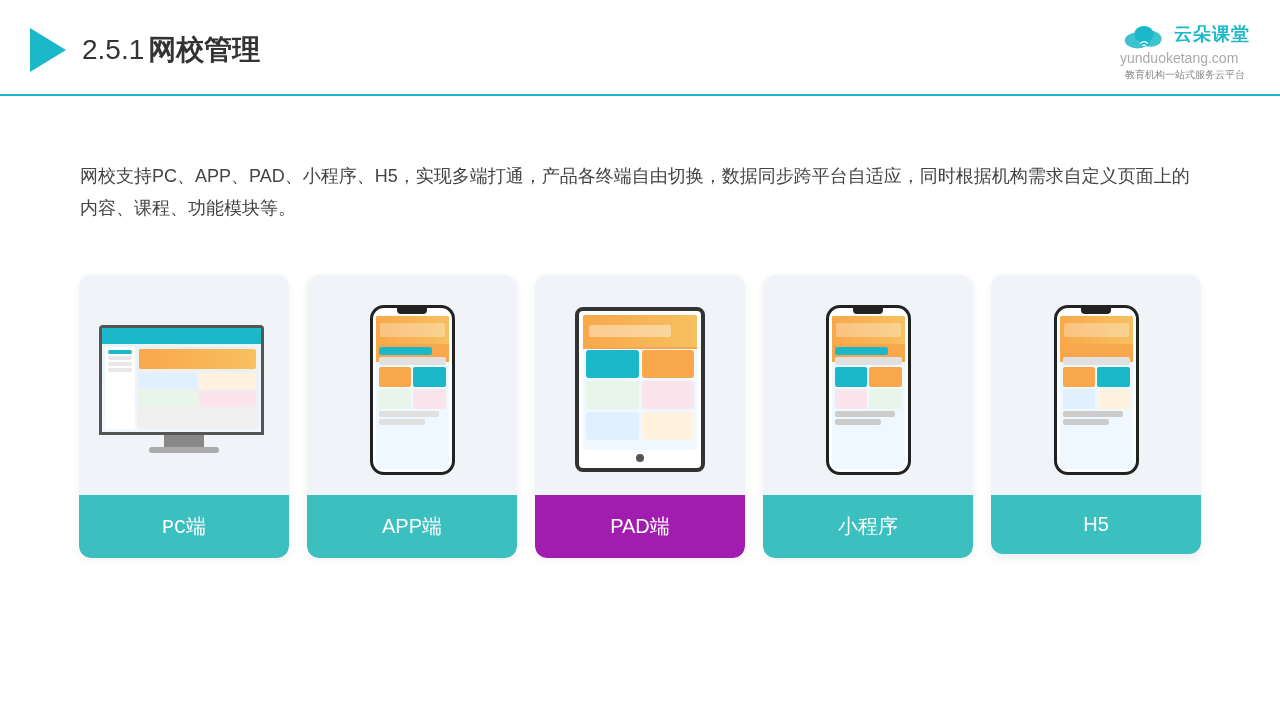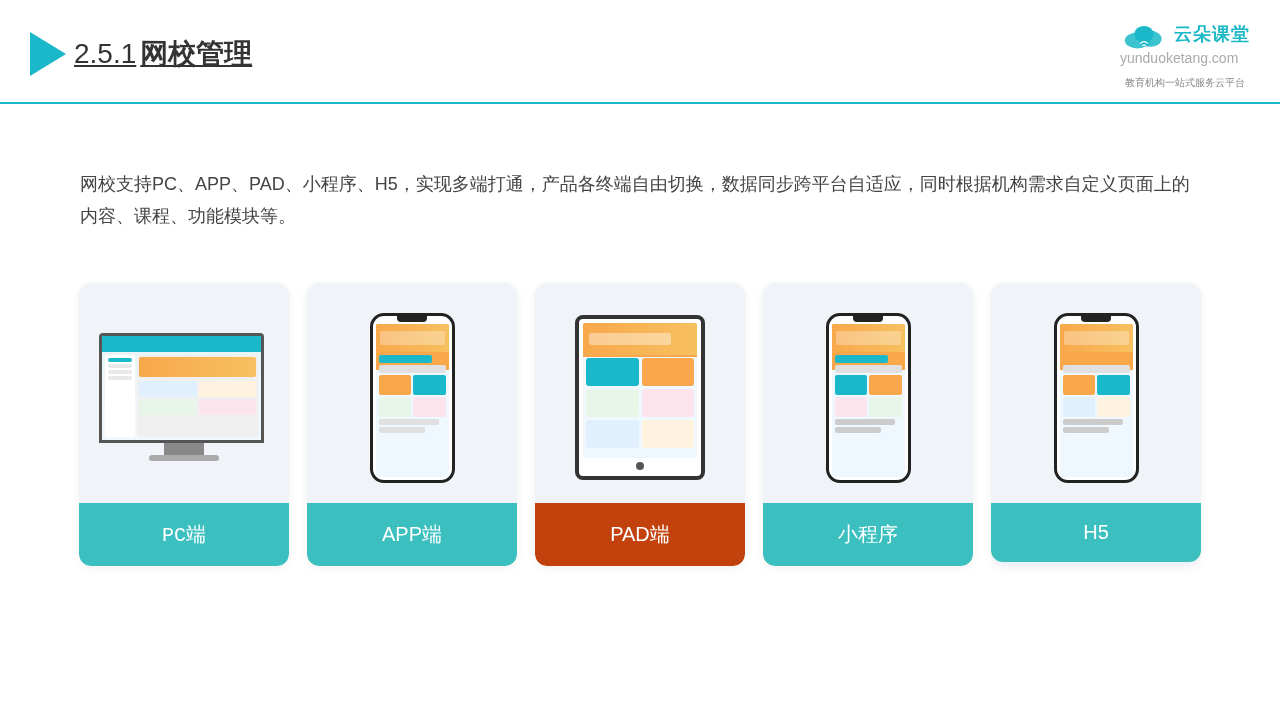--- a/index.html
+++ b/index.html
@@ -16,22 +16,21 @@
     .header {
       display: flex;
       align-items: center;
       justify-content: space-between;
       padding: 18px 30px 12px 30px;
       border-bottom: 2px solid #1ab8c8;
     }
     .header-left {
       display: flex;
       align-items: center;
-      gap: 8px;
-      text-decoration: underline;
+      gap: 16px;
     }
     .play-icon {
       width: 0;
       height: 0;
       border-top: 22px solid transparent;
       border-bottom: 22px solid transparent;
       border-left: 36px solid #1ab8c8;
     }
     .page-title {
       font-size: 28px;
@@ -59,21 +58,21 @@
     }
     .logo-text {
       font-size: 18px;
       color: #1ab8c8;
       font-weight: bold;
       letter-spacing: 1px;
     }
     .logo-sub {
       font-size: 10px;
       color: #888;
-      margin-top: 10px;
+      margin-top: 2px;
       text-align: center;
     }
     .logo-url {
       font-size: 14px;
       color: #aaa;
     }
 
     
     .description {
       padding: 30px 80px 10px 80px;
@@ -254,21 +253,21 @@
       gap: 3px;
     }
     .tablet-card {
       height: 28px;
       border-radius: 3px;
     }
 
     
     .card:nth-child(1) .card-label { background: #3bbfbf; font-family: Liberation Mono, monospace; }
     .card:nth-child(2) .card-label { background: #3bbfbf; }
-    .card:nth-child(3) .card-label { background: #c2410c; }
+    .card:nth-child(3) .card-label { background: #a21caf; }
     .card:nth-child(4) .card-label { background: #3bbfbf; }
     .card:nth-child(5) .card-label { background: #3bbfbf; }
 
     .inner-row { height: 8px; background: #e8e8e8; border-radius: 2px; margin: 2px 3px; }
   </style>
 </head>
 <body>
 
 <div class="header">
   <div class="header-left">

